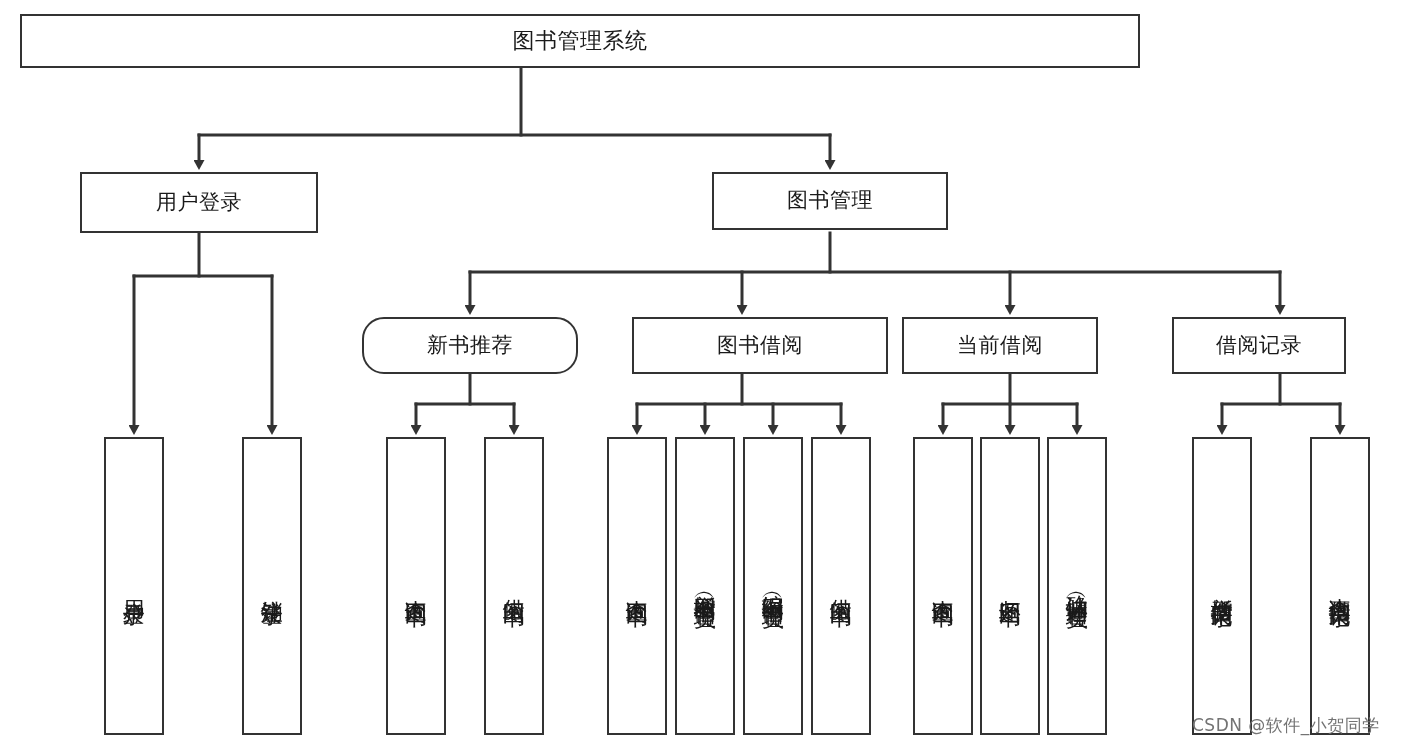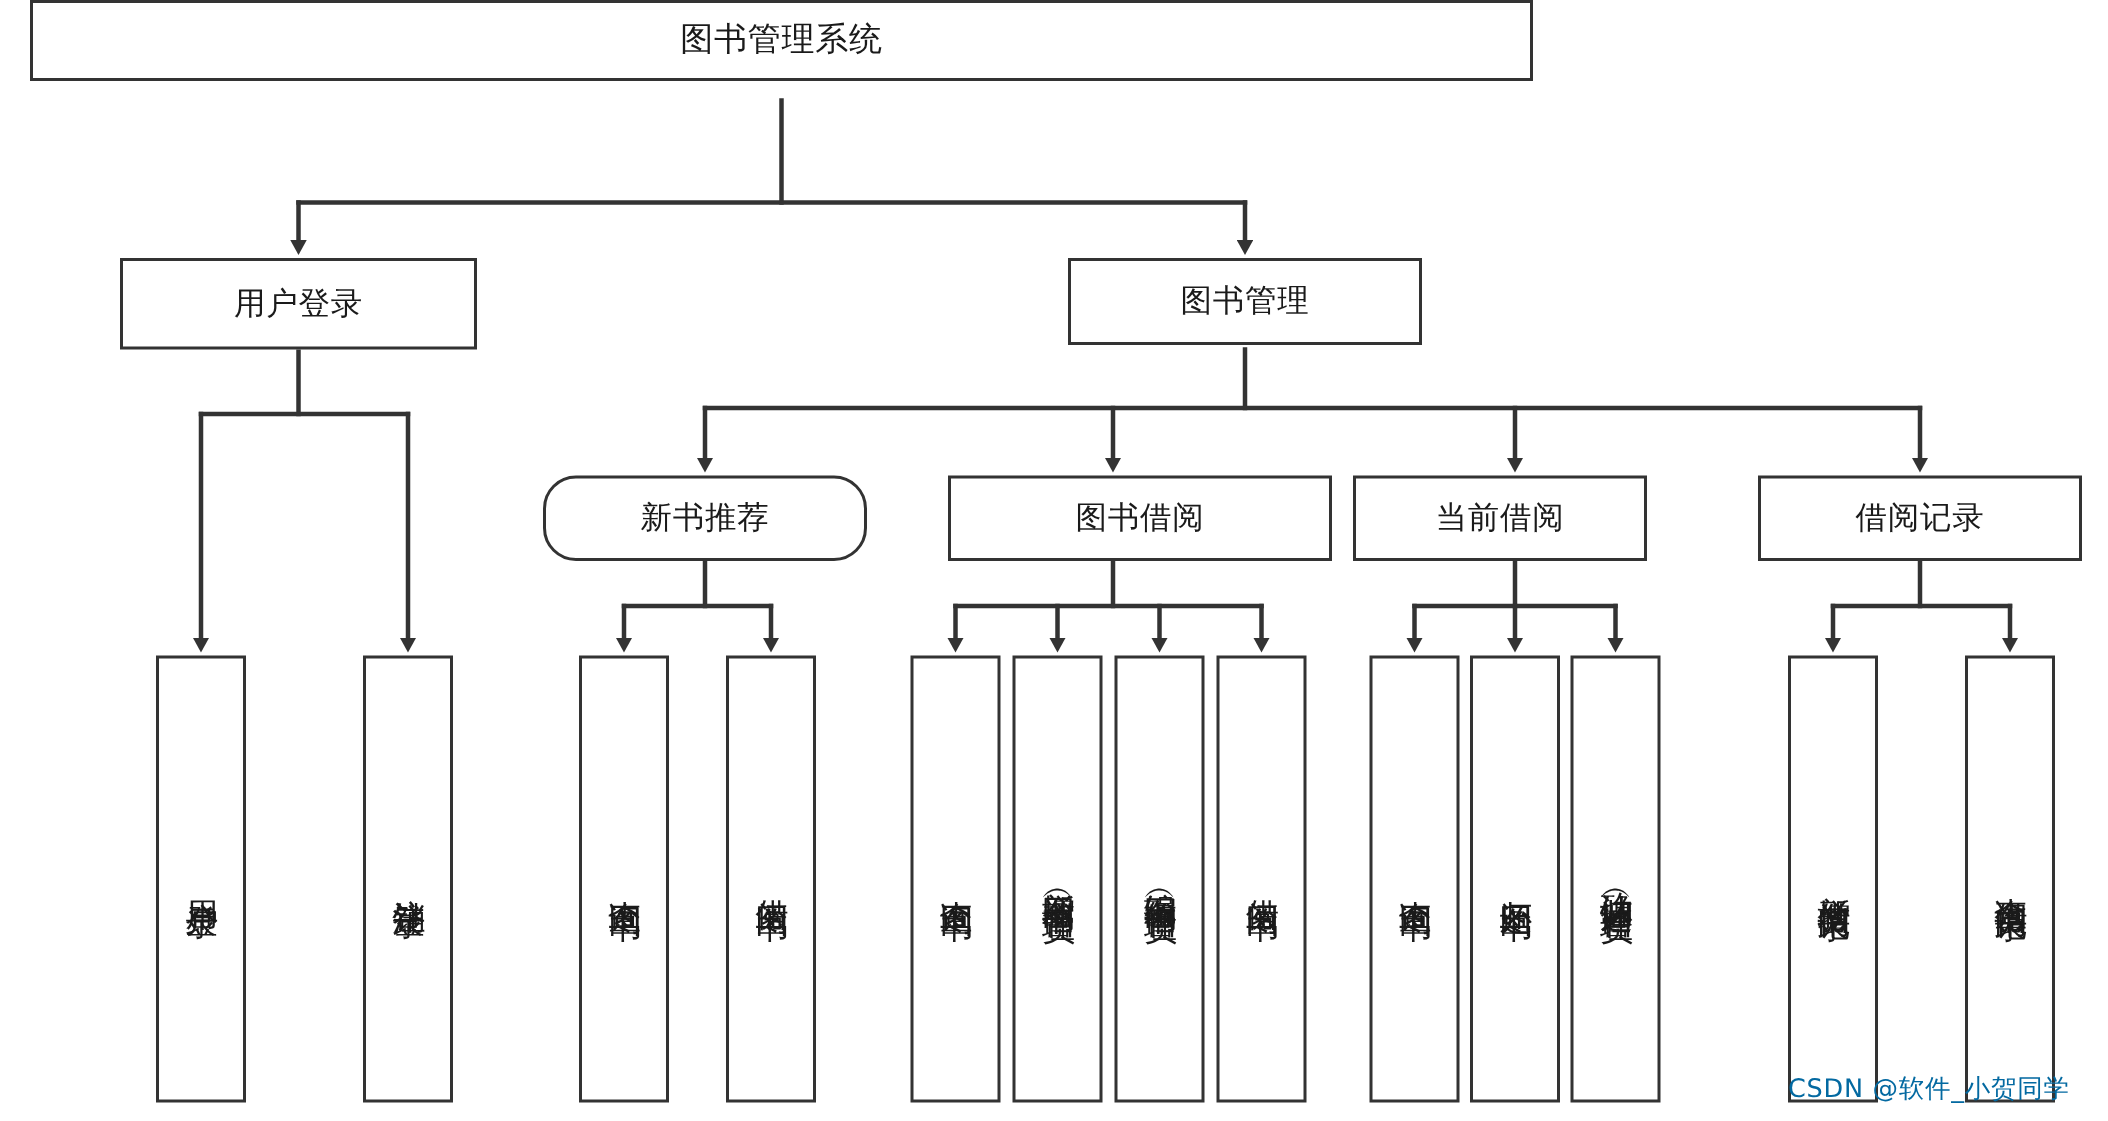--- a/index.html
+++ b/index.html
@@ -59,21 +59,21 @@
     writing-mode: vertical-rl;
     text-orientation: upright;
     font-size: 22px;
     line-height: 1.06;
     letter-spacing: 2px;
     max-height: 276px;
   }
   .watermark {
     position: absolute;
     font-size: 17px;
-    color: #0369a1;
+    color: #737373;
     white-space: nowrap;
     letter-spacing: 0.5px;
     font-family: "DejaVu Sans", "Liberation Sans", sans-serif;
   }
 </style>
 </head>
 <body>
 
 <div id="canvas">
 
@@ -120,41 +120,41 @@
       <path d="M1010,404 L1010,426" marker-end="url(#arrow)"></path>
       <path d="M1077,404 L1077,426" marker-end="url(#arrow)"></path>
 
       <path d="M1280,374 L1280,404"></path>
       <path d="M1222,404 L1340,404"></path>
       <path d="M1222,404 L1222,426" marker-end="url(#arrow)"></path>
       <path d="M1340,404 L1340,426" marker-end="url(#arrow)"></path>
     </g>
   </svg>
 
-  <div class="node horiz root" style="left:20px; top:0; width:1002px; height:54px;">
+  <div class="node horiz root" style="left:20px; top:14px; width:1120px; height:54px;">
     <span class="lbl">图书管理系统</span>
   </div>
 
   <div class="node horiz" style="left:80px; top:172px; width:238px; height:61px;">
     <span class="lbl">用户登录</span>
   </div>
   <div class="node horiz" style="left:712px; top:172px; width:236px; height:58px;">
     <span class="lbl">图书管理</span>
   </div>
 
   <div class="node horiz" style="left:362px; top:317px; width:216px; height:57px;border-radius:22px;">
     <span class="lbl">新书推荐</span>
   </div>
   <div class="node horiz" style="left:632px; top:317px; width:256px; height:57px;">
     <span class="lbl">图书借阅</span>
   </div>
   <div class="node horiz" style="left:902px; top:317px; width:196px; height:57px;">
     <span class="lbl">当前借阅</span>
   </div>
-  <div class="node horiz" style="left:1172px; top:317px; width:216px; height:57px;">
+  <div class="node horiz" style="left:1172px; top:317px; width:174px; height:57px;">
     <span class="lbl">借阅记录</span>
   </div>
 
   <div class="node vert" style="left:104px; top:437px; width:60px; height:298px;">
     <span class="lbl">用户登录</span>
   </div>
   <div class="node vert" style="left:242px; top:437px; width:60px; height:298px;">
     <span class="lbl">注销登录</span>
   </div>
 

